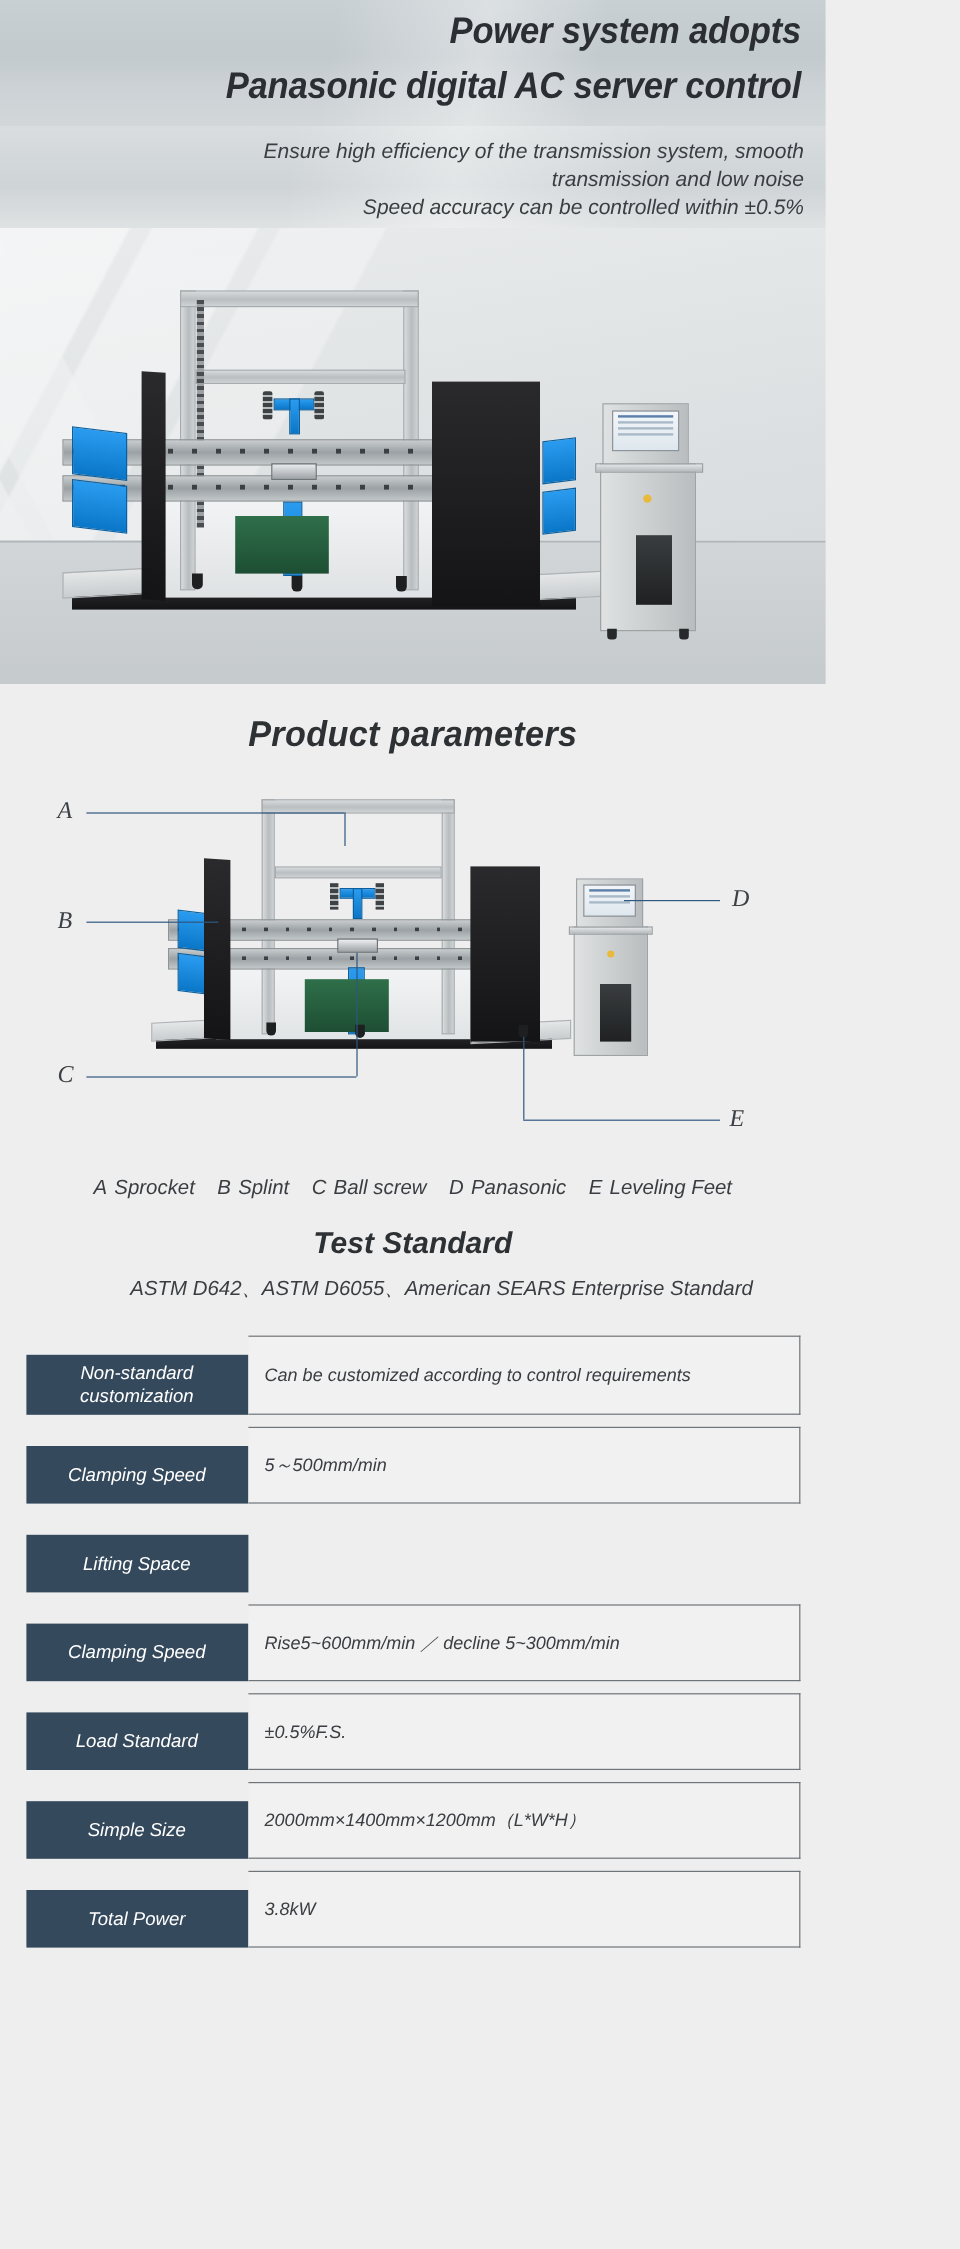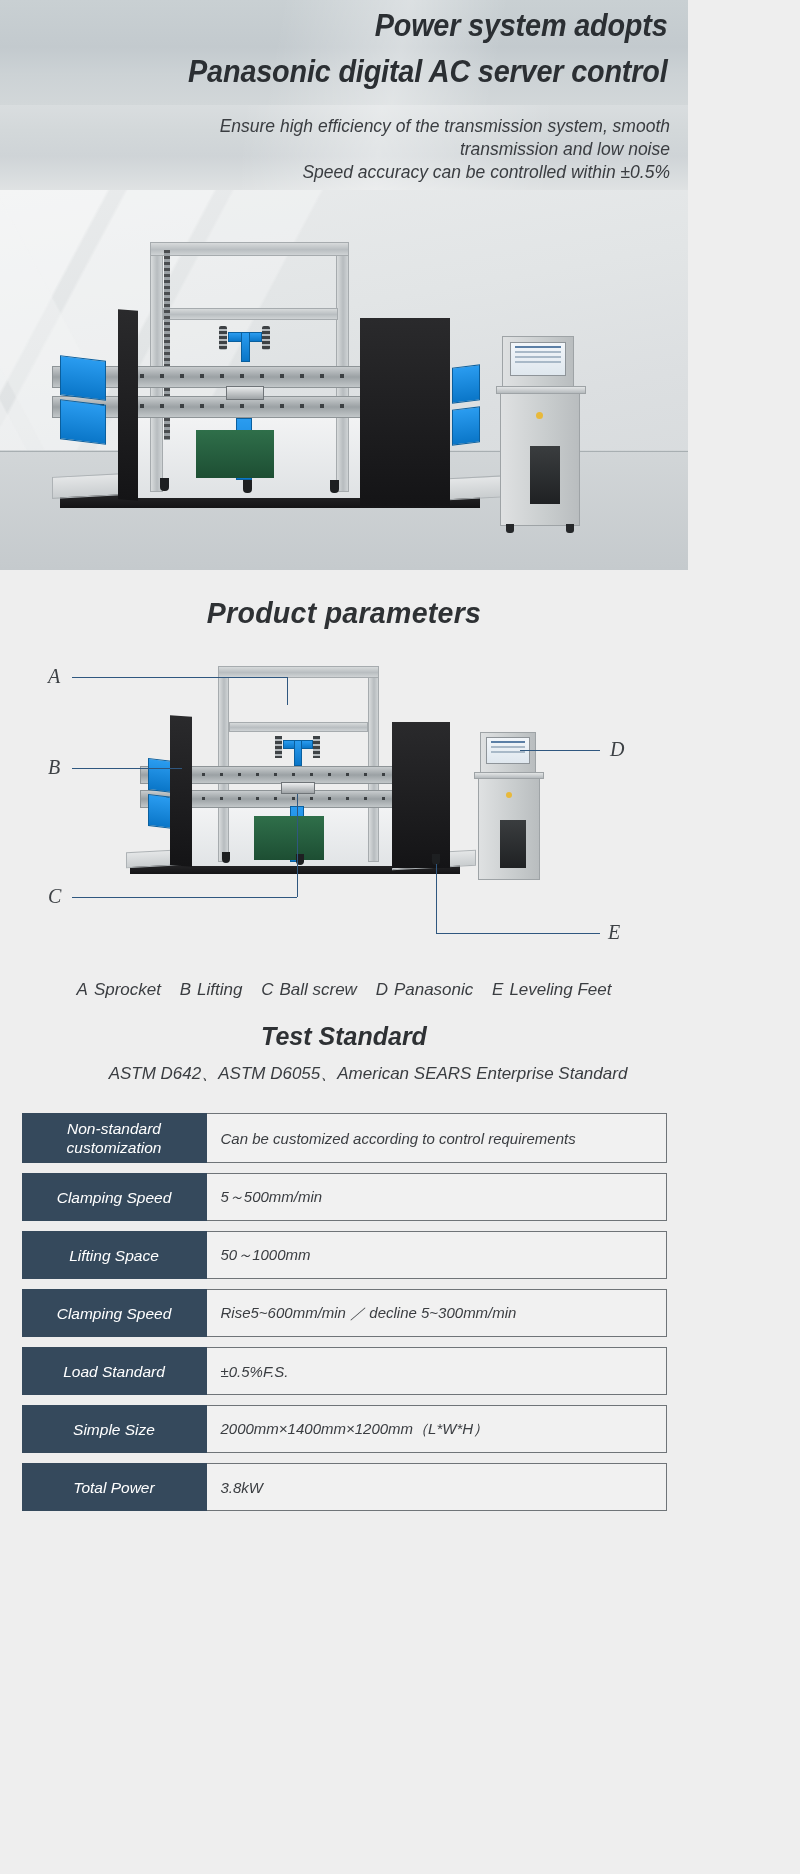--- a/index.html
+++ b/index.html
@@ -179,20 +179,21 @@
     color:#ffffff;
     font-style:italic;
     font-size:15.5px;
     line-height:19px;
     display:flex;
     align-items:center;
     justify-content:center;
     text-align:center;
     padding:6px 8px;
     min-height:48px;
+    margin-top:16px;
   }
   .spec-val {
     flex:1 1 auto;
     border:1px solid #6f7478;
     border-left:none;
     background:#f1f1f1;
     color:#3a3d41;
     font-style:italic;
     font-size:15px;
     display:flex;
@@ -349,41 +350,40 @@
 
       <div class="callout-label" style="left:48px; top:21px;">A</div>
       <div class="callout-label" style="left:48px; top:112px;">B</div>
       <div class="callout-label" style="left:48px; top:241px;">C</div>
       <div class="callout-label" style="left:610px; top:94px;">D</div>
       <div class="callout-label" style="left:608px; top:277px;">E</div>
     </div>
 
     <div class="legend-row">
       <span class="k">A</span><span class="v">Sprocket</span>
-      <span class="k">B</span><span class="v">Lifting</span>
+      <span class="k">B</span><span class="v">Splint</span>
       <span class="k">C</span><span class="v">Ball screw</span>
       <span class="k">D</span><span class="v">Panasonic</span>
       <span class="k">E</span><span class="v">Leveling Feet</span>
     </div>
 
     <div class="std-title">Test Standard</div>
     <div class="std-text">ASTM D642、ASTM D6055、American SEARS Enterprise Standard</div>
 
     <div class="spec">
       <div class="spec-row">
         <div class="spec-key">Non-standard customization</div>
         <div class="spec-val">Can be customized according to control requirements</div>
       </div>
       <div class="spec-row">
         <div class="spec-key">Clamping Speed</div>
         <div class="spec-val">5～500mm/min</div>
       </div>
       <div class="spec-row">
         <div class="spec-key">Lifting Space</div>
-        <div class="spec-val">50～1000mm</div>
       </div>
       <div class="spec-row">
         <div class="spec-key">Clamping Speed</div>
         <div class="spec-val">Rise5~600mm/min ／ decline 5~300mm/min</div>
       </div>
       <div class="spec-row">
         <div class="spec-key">Load Standard</div>
         <div class="spec-val">±0.5%F.S.</div>
       </div>
       <div class="spec-row">

